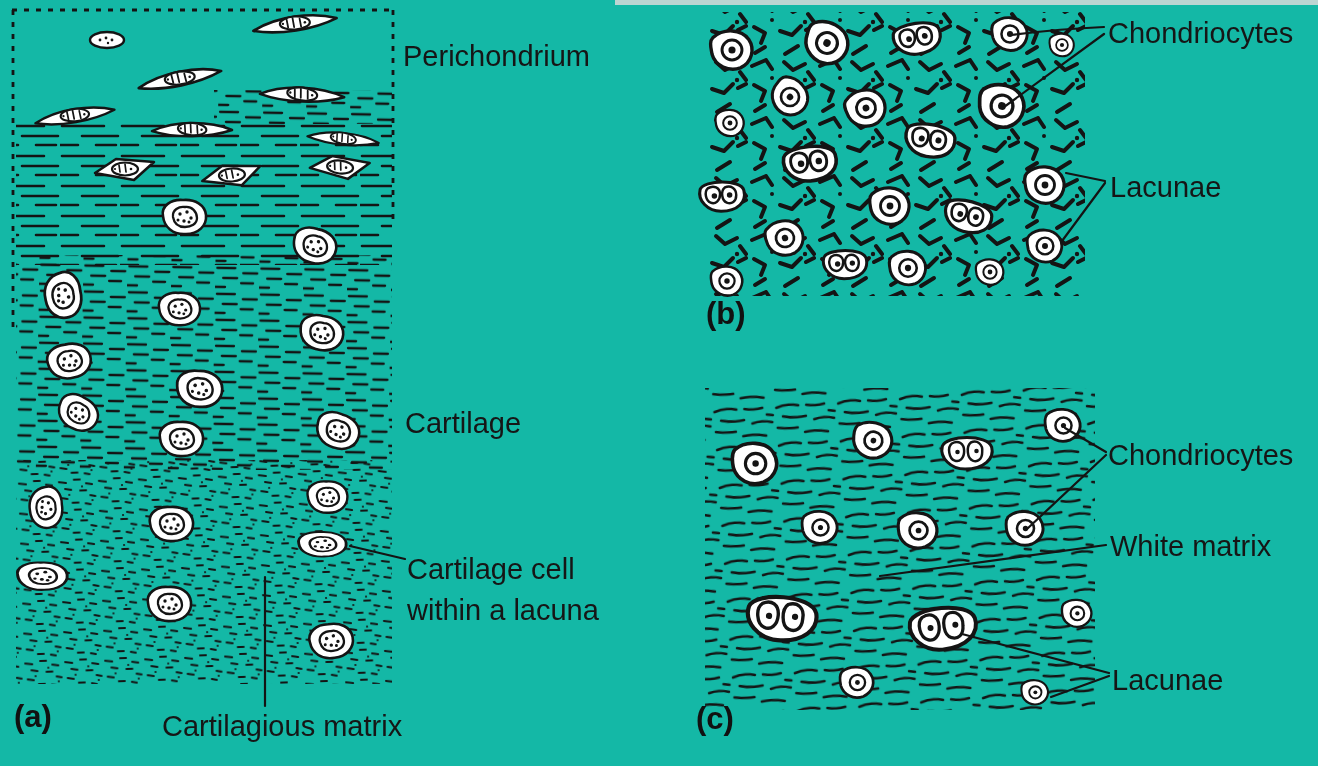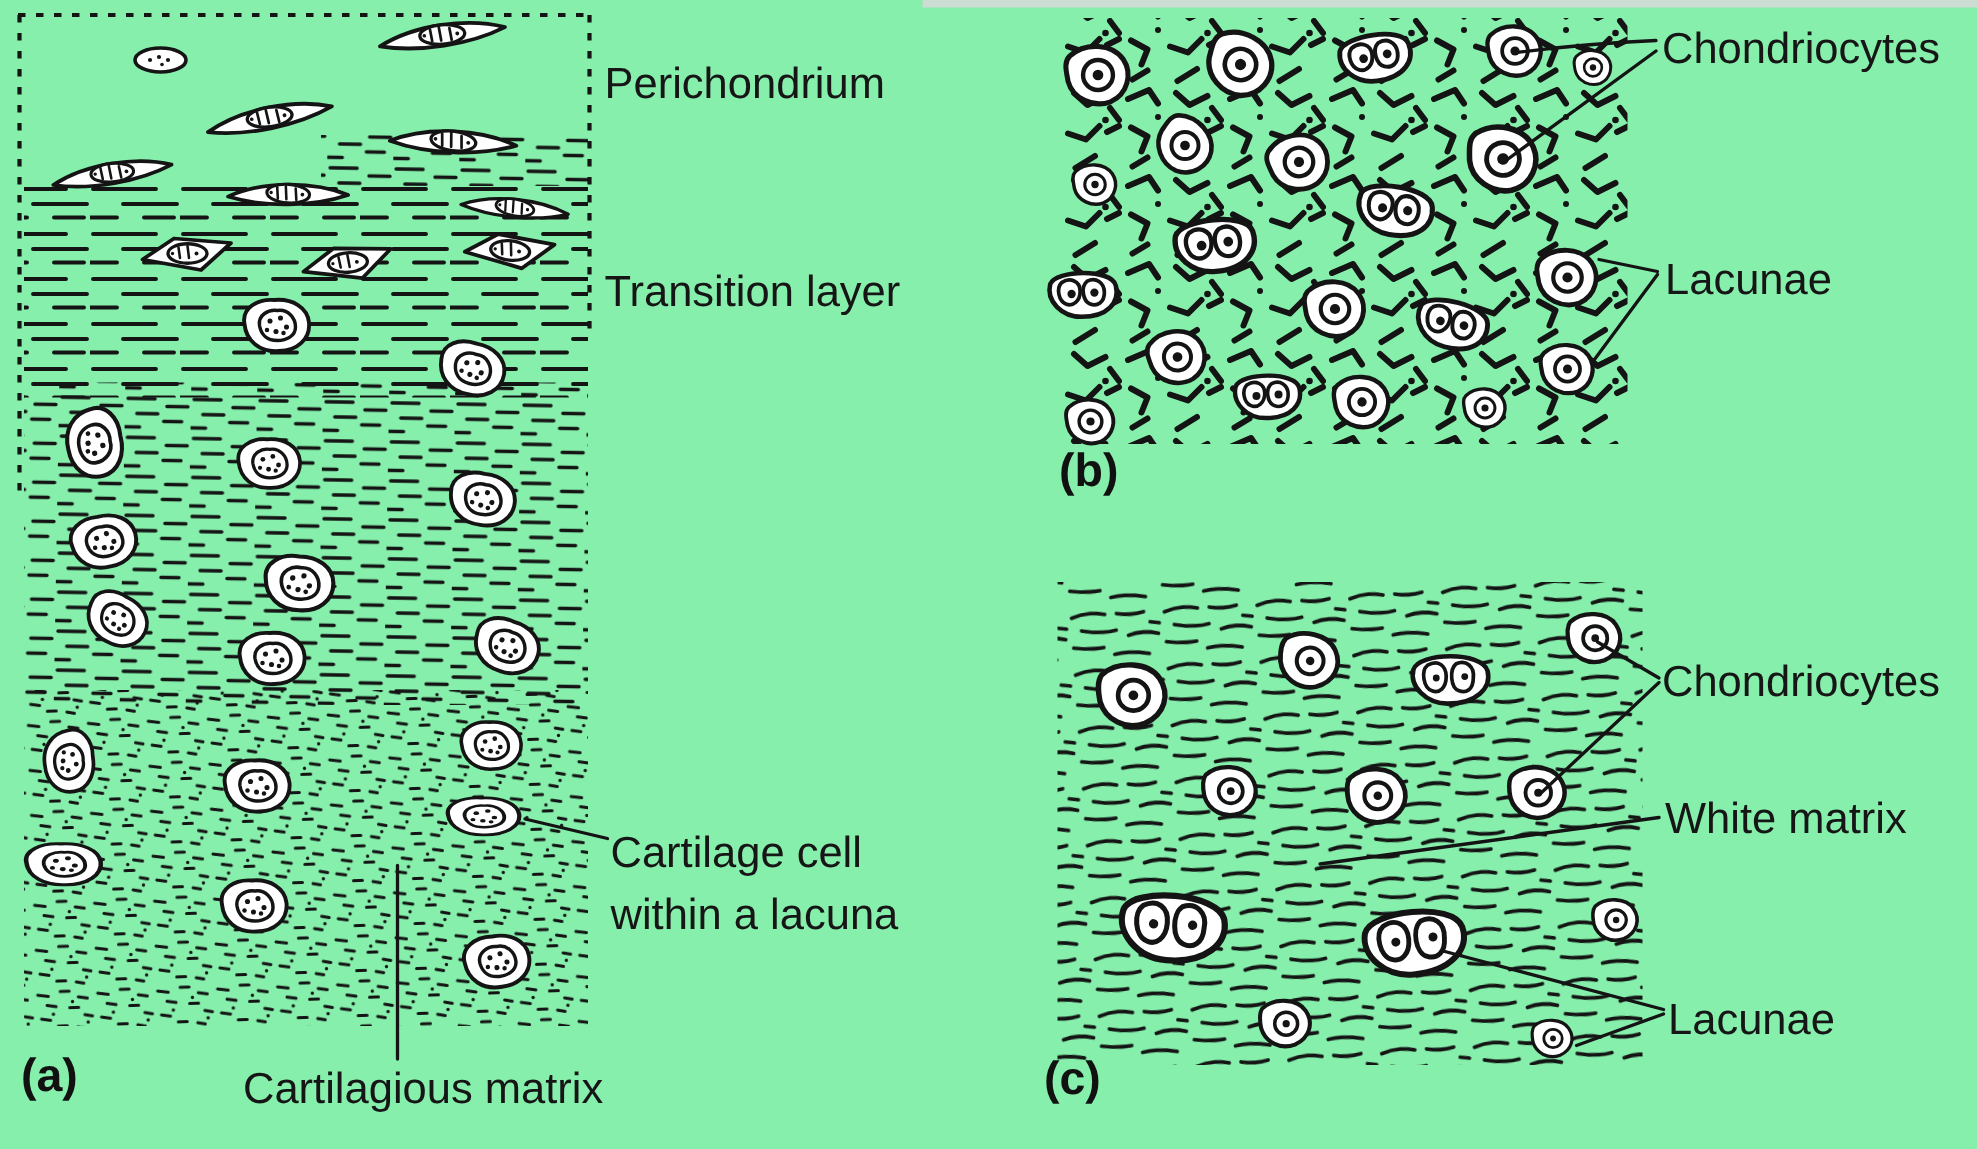--- a/index.html
+++ b/index.html
@@ -1,19 +1,19 @@
 <!DOCTYPE html>
 <html><head>
 <meta charset="utf-8">
 <style>
   html,body{margin:0;padding:0;background:#ffffff;}
   .stage{
     position:relative;
     width:1318px;height:766px;
-    background:#86efac;
+    background:#14b8a6;
     overflow:hidden;
     font-family:"Liberation Sans","DejaVu Sans",sans-serif;
   }
   .stage svg{position:absolute;left:0;top:0;}
   .lbl{
     position:absolute;
     color:#161616;
     font-size:29px;
     line-height:1.42;
     white-space:nowrap;
@@ -234,21 +234,21 @@
     <path d="M1062 241 L1105 183"></path>
     <path d="M1065 428 L1106 452"></path>
     <path d="M1027 529 L1106 455"></path>
     <path d="M880 576 L1106 545"></path>
     <path d="M962 634 L1109 673"></path>
     <path d="M1051 697 L1109 676"></path>
   </g>
 </svg>
 
 <div class="lbl" style="left:403px;top:36px">Perichondrium</div>
-<div class="lbl" style="left:403px;top:175px">Transition layer</div>
+<div class="lbl" style="left:405px;top:403px">Cartilage</div>
 <div class="lbl" style="left:162px;top:706px">Cartilagious matrix</div>
 <div class="lbl wrap" style="left:407px;top:549px">Cartilage cell within a lacuna</div>
 <div class="tag" style="left:14px;top:699px">(a)</div>
 
 <div class="lbl" style="left:1108px;top:13px">Chondriocytes</div>
 <div class="lbl" style="left:1110px;top:167px">Lacunae</div>
 <div class="tag" style="left:706px;top:296px">(b)</div>
 
 <div class="lbl" style="left:1108px;top:435px">Chondriocytes</div>
 <div class="lbl" style="left:1110px;top:526px">White matrix</div>

